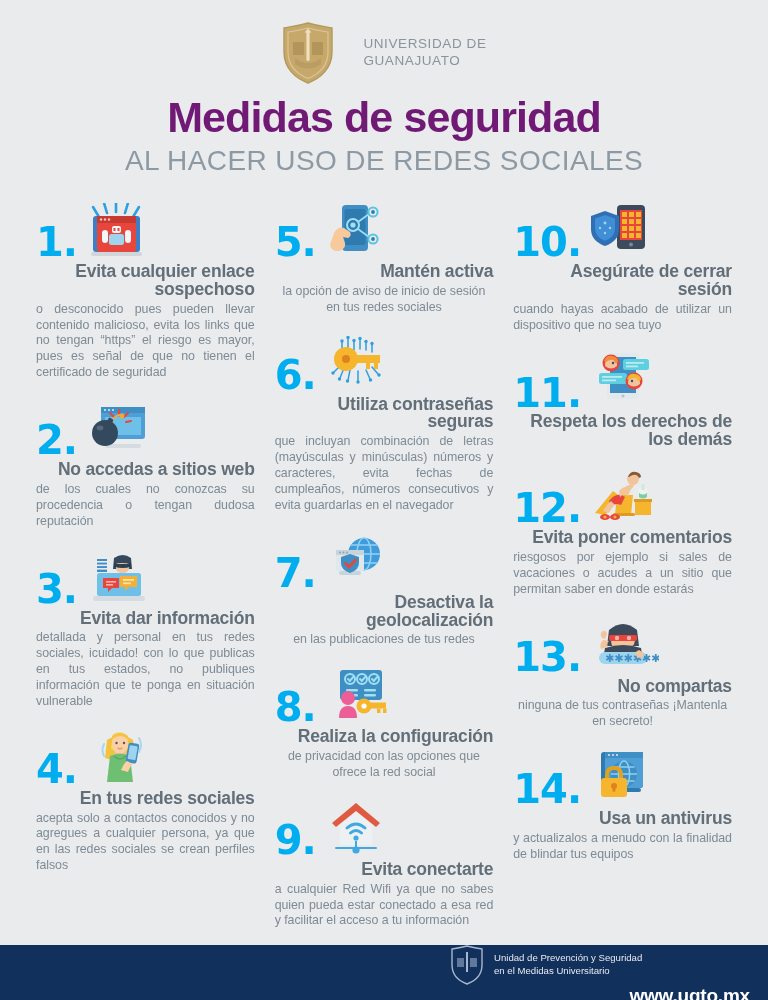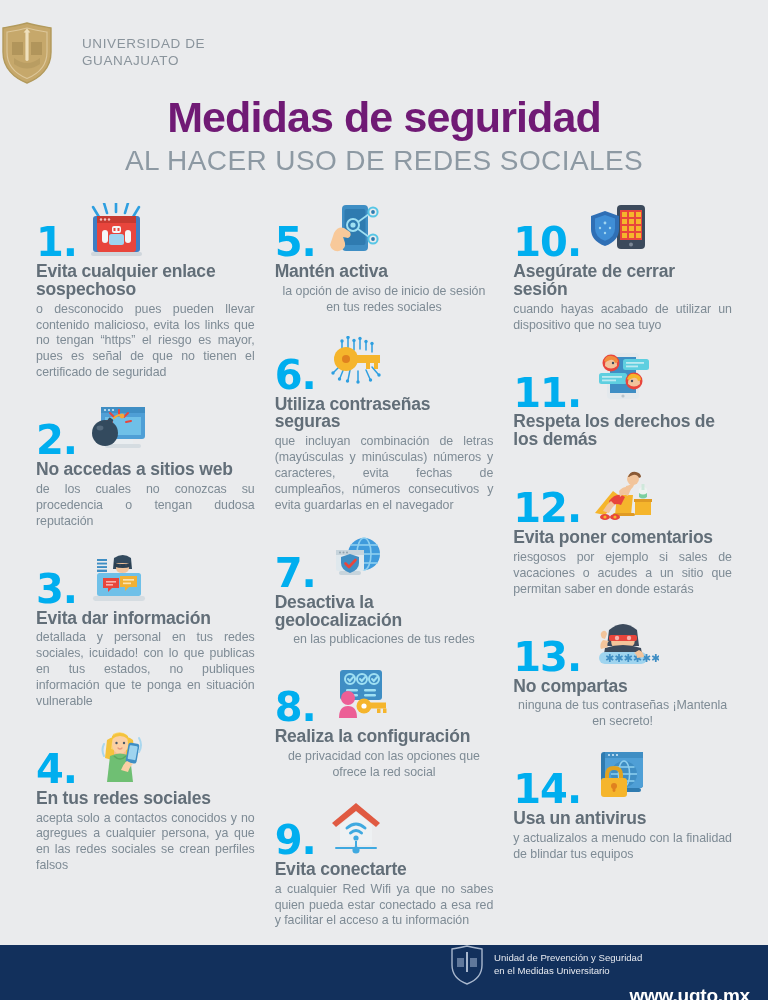--- a/index.html
+++ b/index.html
@@ -12,21 +12,21 @@
   }
   .poster {
     position: relative;
     width: 768px; height: 1000px;
     background: #eaebed;
     display: flex; flex-direction: column;
   }
 
   
   .header { padding-top: 22px; text-align: center; }
-  .brand { display: flex; align-items: center; gap: 28px; }
+  .brand { display: flex; align-items: center; justify-content: center; gap: 28px; }
   .crest { width: 54px; height: 62px; flex: 0 0 auto; }
   .brand-text {
     text-align: left; color: #8a949c;
     font-size: 13.5px; letter-spacing: .6px; line-height: 1.25;
     text-transform: uppercase;
   }
   .title {
     margin-top: 12px;
     font-size: 43px; font-weight: bold; letter-spacing: -0.9px;
     color: #701a75; line-height: 1;
@@ -54,21 +54,21 @@
   .num {
     font-size: 40px; font-weight: bold; color: #00aeef;
     line-height: .92; letter-spacing: -1px;
     font-family: "DejaVu Sans", sans-serif;
   }
   .icon-wrap { width: 72px; height: 62px; position: relative; flex: 0 0 auto; }
   .icon-wrap svg { position: absolute; left: 0; bottom: 0; }
 
   .head {
     font-size: 17.5px; font-weight: bold; color: #626e78;
-    line-height: 1.02; letter-spacing: -.2px; margin-bottom: 3px;
+    line-height: 1.02; letter-spacing: -.2px; margin-bottom: 3px; text-align: right;
   }
   .body {
     font-size: 12.4px; color: #7e8b95; line-height: 1.28;
     text-align: justify; letter-spacing: -.05px;
   }
   .body.nojust { text-align: center; }
 
   
   .gold-rule { height: 6px; background: #b29a5c; width: 100%; }
   .footer {

